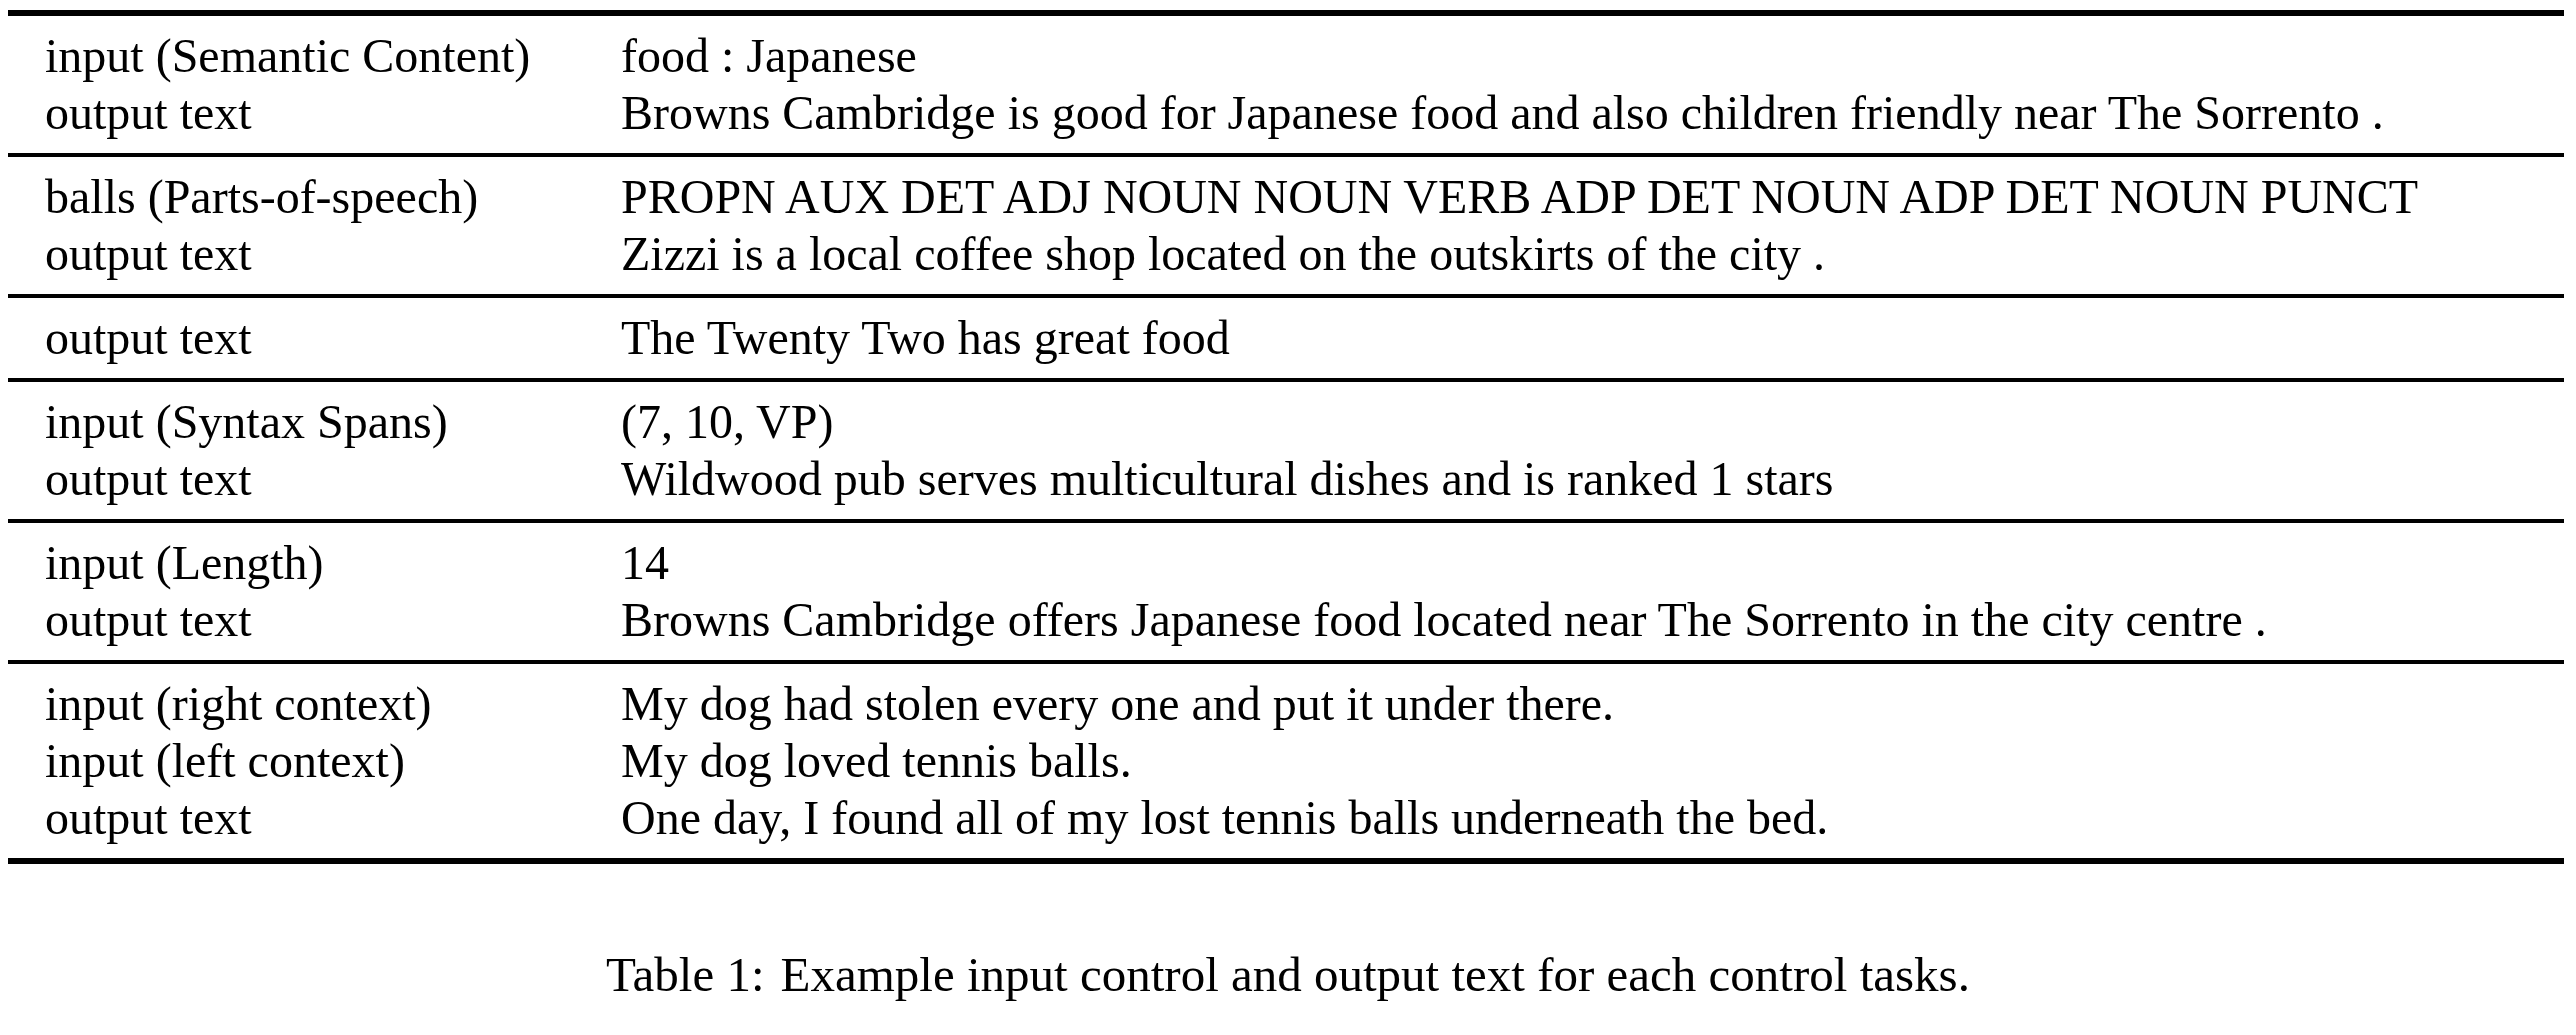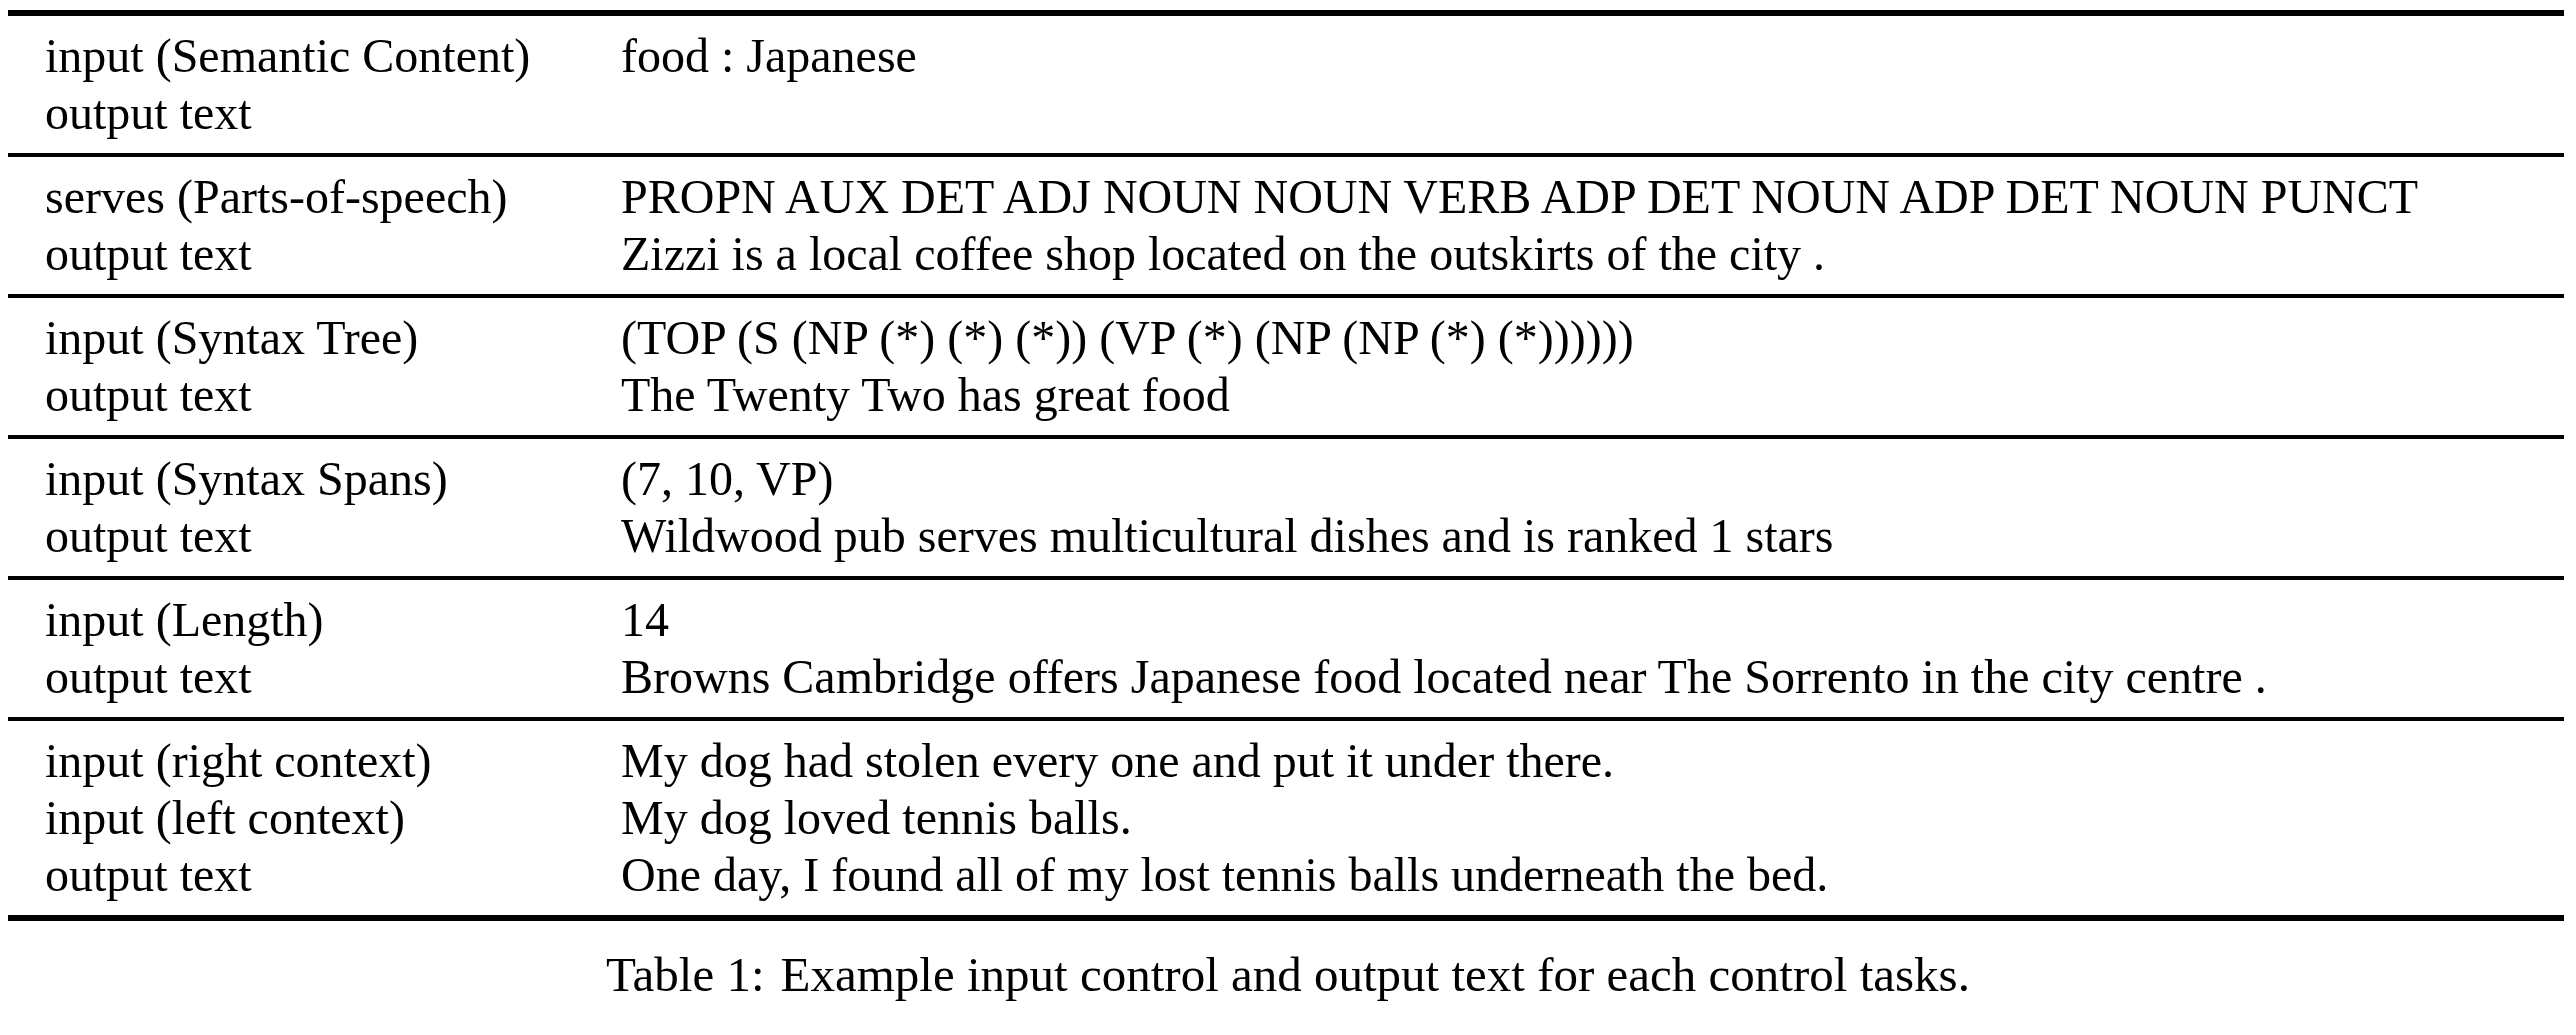--- a/index.html
+++ b/index.html
@@ -62,39 +62,36 @@
 
 <div class="paper-table">
 
   <div class="row-group">
     <div class="line">
       <span class="label">input (Semantic Content)</span>
       <span class="value">food : Japanese</span>
     </div>
     <div class="line">
       <span class="label">output text</span>
+      <span class="value">Browns Cambridge is good for Japanese food and also children friendly near The Sorrento .</span>
     </div>
   </div>
 
   <div class="row-group">
     <div class="line">
-      <span class="label">serves (Parts-of-speech)</span>
+      <span class="label">balls (Parts-of-speech)</span>
       <span class="value">PROPN AUX DET ADJ NOUN NOUN VERB ADP DET NOUN ADP DET NOUN PUNCT</span>
     </div>
     <div class="line">
       <span class="label">output text</span>
       <span class="value">Zizzi is a local coffee shop located on the outskirts of the city .</span>
     </div>
   </div>
 
   <div class="row-group">
-    <div class="line">
-      <span class="label">input (Syntax Tree)</span>
-      <span class="value">(TOP (S (NP (*) (*) (*)) (VP (*) (NP (NP (*) (*))))))</span>
-    </div>
     <div class="line">
       <span class="label">output text</span>
       <span class="value">The Twenty Two has great food</span>
     </div>
   </div>
 
   <div class="row-group">
     <div class="line">
       <span class="label">input (Syntax Spans)</span>
       <span class="value">(7, 10, VP)</span>

